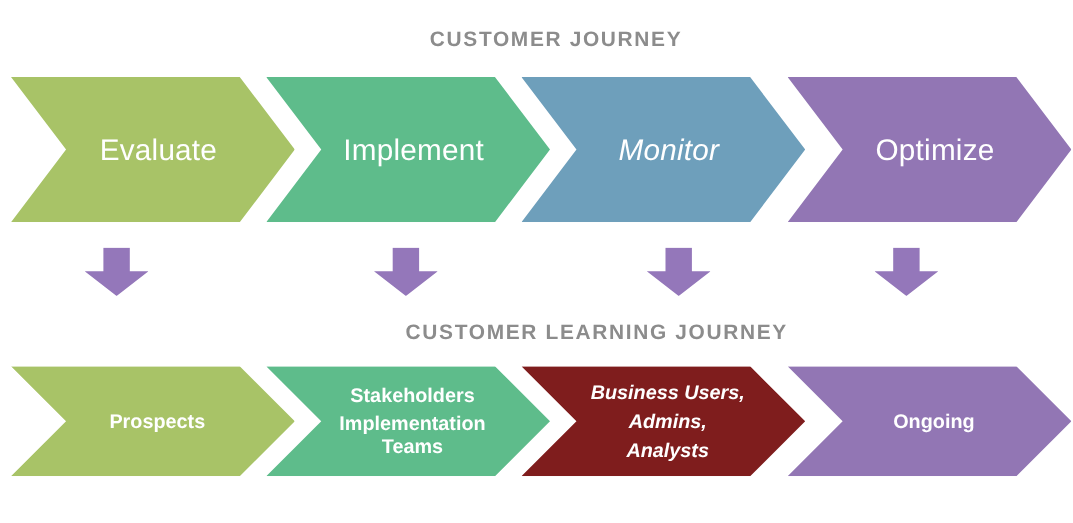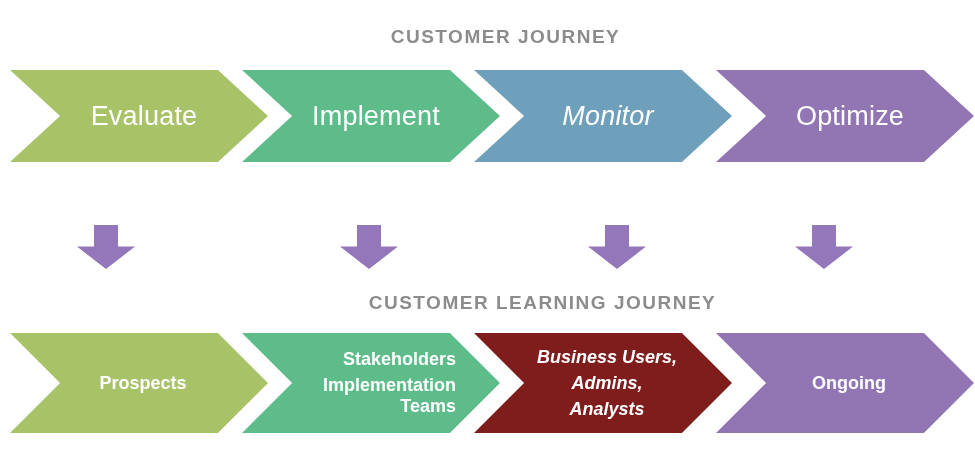--- a/index.html
+++ b/index.html
@@ -31,25 +31,25 @@
   .chev {
     position: absolute;
     width: 258px;
     display: flex;
     align-items: center;
     justify-content: center;
     text-align: center;
     color: #ffffff;
     clip-path: polygon(0 0, 80.6% 0, 100% 50%, 80.6% 100%, 0 100%, 19.4% 50%);
   }
-  .chev-top    { top: 70px;  height: 92px; }
+  .chev-top    { top: 70px;  height: 132px; }
   .chev-bottom { top: 333px; height: 100px; }
 
   .chev-pos-0 { left: 10px; }
-  .chev-pos-1 { left: 242px; text-align: right; }
+  .chev-pos-1 { left: 242px; }
   .chev-pos-2 { left: 474px; font-style: italic; }
   .chev-pos-3 { left: 716px; }
 
   .chev-label-lg {
     font-size: 27px;
     font-weight: normal;
     padding: 0 30px 0 40px;
     letter-spacing: 0.2px;
   }
   .chev-text-block {

